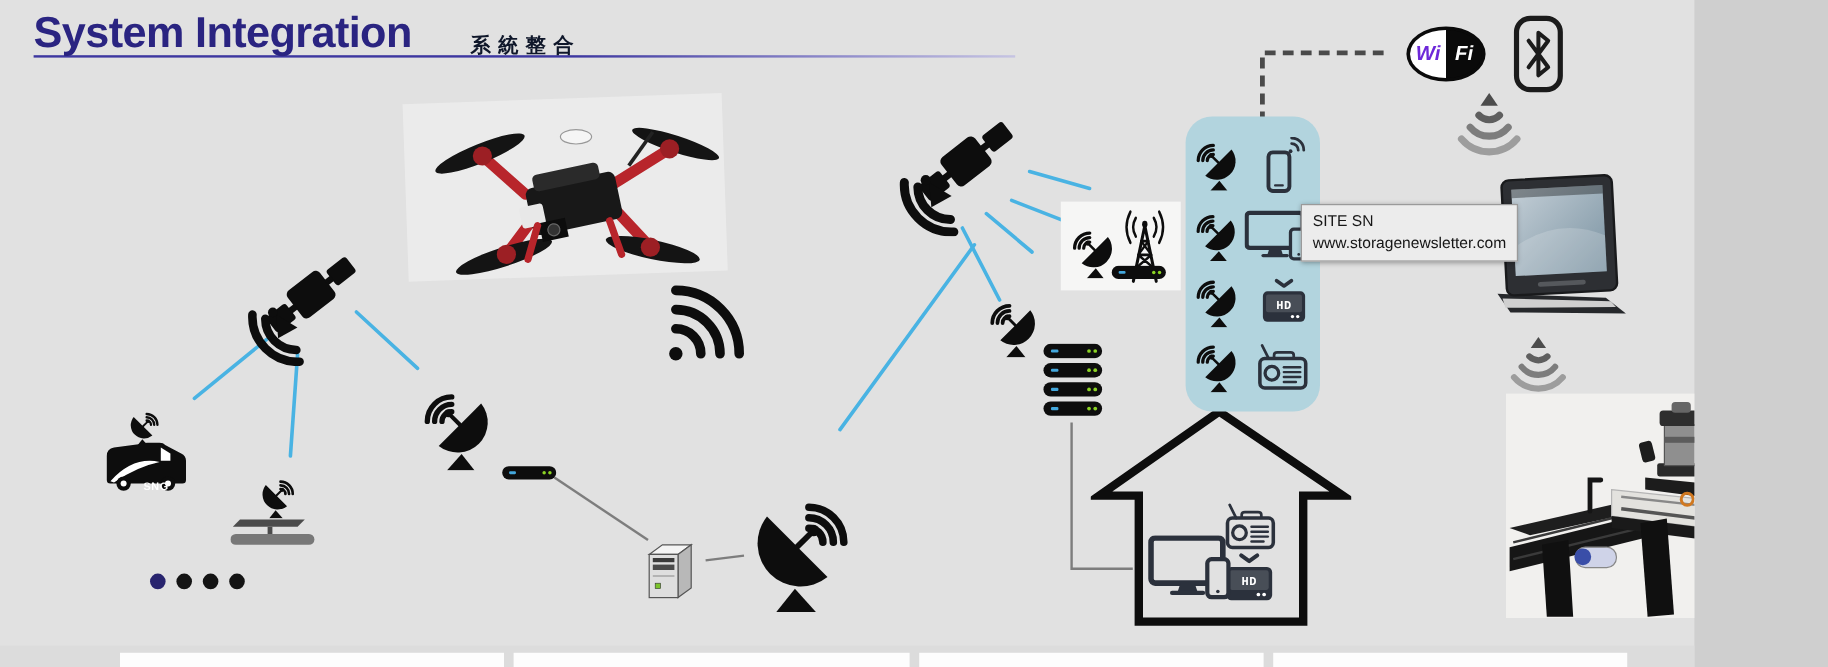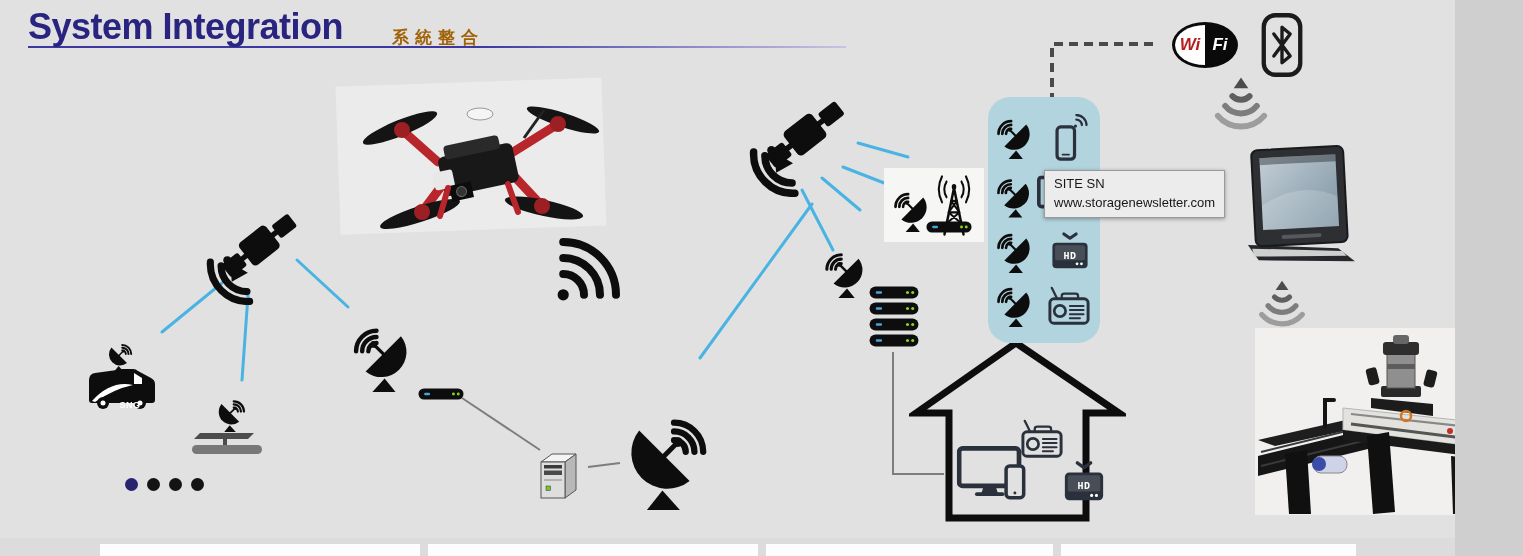--- a/index.html
+++ b/index.html
@@ -1,32 +1,32 @@
 <!DOCTYPE html>
 <html><head>
 <meta charset="utf-8">
 <style>
   html,body{margin:0;padding:0;background:#cfcfcf;font-family:"Liberation Sans",sans-serif;}
-  #canvas{position:relative;width:1412px;height:556px;background:#e1e1e1;overflow:hidden;padding-left:43px;}
+  #canvas{position:relative;width:1412px;height:556px;background:#e1e1e1;overflow:hidden;}
   .abs{position:absolute;}
   svg{display:block;}
   .black{color:#0d0d0d;}
   .slate{color:#2b313c;}
   .title{font-size:36px;font-weight:800;letter-spacing:-0.5px;color:#2a2481;}
-  .subtitle{font-size:17px;font-weight:700;letter-spacing:6px;color:#a16207;}
+  .subtitle{font-size:17px;font-weight:700;letter-spacing:6px;color:#0f172a;}
   .underline{height:2px;background:linear-gradient(90deg,#3d37a0 0%,#3d37a0 55%,#8a86c8 80%,#c6c4e2 100%);}
   .panel{background:#b2d4de;border-radius:22px;display:flex;flex-direction:column;justify-content:space-around;align-items:center;padding:10px 6px;box-sizing:border-box;}
   .prow{display:flex;align-items:center;justify-content:space-between;width:100%;padding:0 2px;box-sizing:border-box;}
   .hdwrap{position:relative;font-family:Liberation Mono, monospace;}
   .hd-label{position:absolute;left:0;right:0;top:60%;transform:translateY(-50%);text-align:center;color:#fff;font-weight:800;font-size:10px;letter-spacing:.5px;}
   .sng-label{position:absolute;left:61%;top:71%;transform:translate(-50%,-50%);color:#fff;font-weight:700;font-size:9px;letter-spacing:.5px;}
   .tooltip{background:#ececec;border:1px solid #9a9a9a;box-shadow:0 1px 4px rgba(0,0,0,.35);padding:4px 9px;font-size:13px;line-height:1.45;color:#161616;white-space:nowrap;}
   .wifi{display:flex;border:3px solid #0a0a0a;border-radius:50%;overflow:hidden;background:#0a0a0a;}
   .wifi .half{flex:1;display:flex;align-items:center;justify-content:center;font-style:italic;font-weight:800;font-size:17px;}
-  .wifi .left{background:#ffffff;color:#b91c1c;border-radius:50% 0 0 50%;font-style:italic;}
+  .wifi .left{background:#ffffff;color:#6d28d9;border-radius:50% 0 0 50%;font-style:italic;}
   .wifi .right{background:#0a0a0a;color:#ffffff;}
   .dot{width:13px;height:13px;border-radius:50%;background:#141414;}
   .dot.active{background:#28246e;}
   .thumb{position:absolute;top:6px;height:12px;background:#fdfdfd;}
   .rackpill{margin-bottom:3px;}
 </style>
 </head>
 <body>
 
 <div id="canvas">
@@ -390,21 +390,21 @@
     </defs>
     <polygon points="6,96 96,104 112,118 16,112" fill="#26282b"></polygon>
     <polygon points="10,100 100,107 104,112 12,108" fill="#cfcfcf"></polygon>
     <rect x="14" y="2" width="92" height="96" rx="6" fill="#2d2f33" stroke="#191a1c" stroke-width="2"></rect>
     <rect x="22" y="10" width="76" height="72" fill="url(#scr)"></rect>
     <path d="M22,58 Q60,34 98,52 L98,82 H22 Z" fill="rgba(255,255,255,0.18)"></path>
     <rect x="22" y="10" width="76" height="7" fill="rgba(0,0,0,0.35)"></rect>
     <rect x="40" y="88" width="40" height="4" rx="2" fill="#55585c"></rect>
   </svg>
 </div>
-<div class="abs tooltip" style="left:1044px;top:170px;z-index:6">
+<div class="abs tooltip" style="left:1084px;top:170px;z-index:6">
   <div>SITE SN</div>
   <div>www.storagenewsletter.com</div>
 </div>
 
 <div class="abs" style="left:1253px;top:279px;z-index:2">
   <svg width="58" height="50" viewBox="0 0 100 84">
         <use href="#sym-cone"></use>
       </svg>
 </div>
 <div class="abs" style="left:1255px;top:328px;width:237px;height:187px;background:#f1f0ee;z-index:2">

